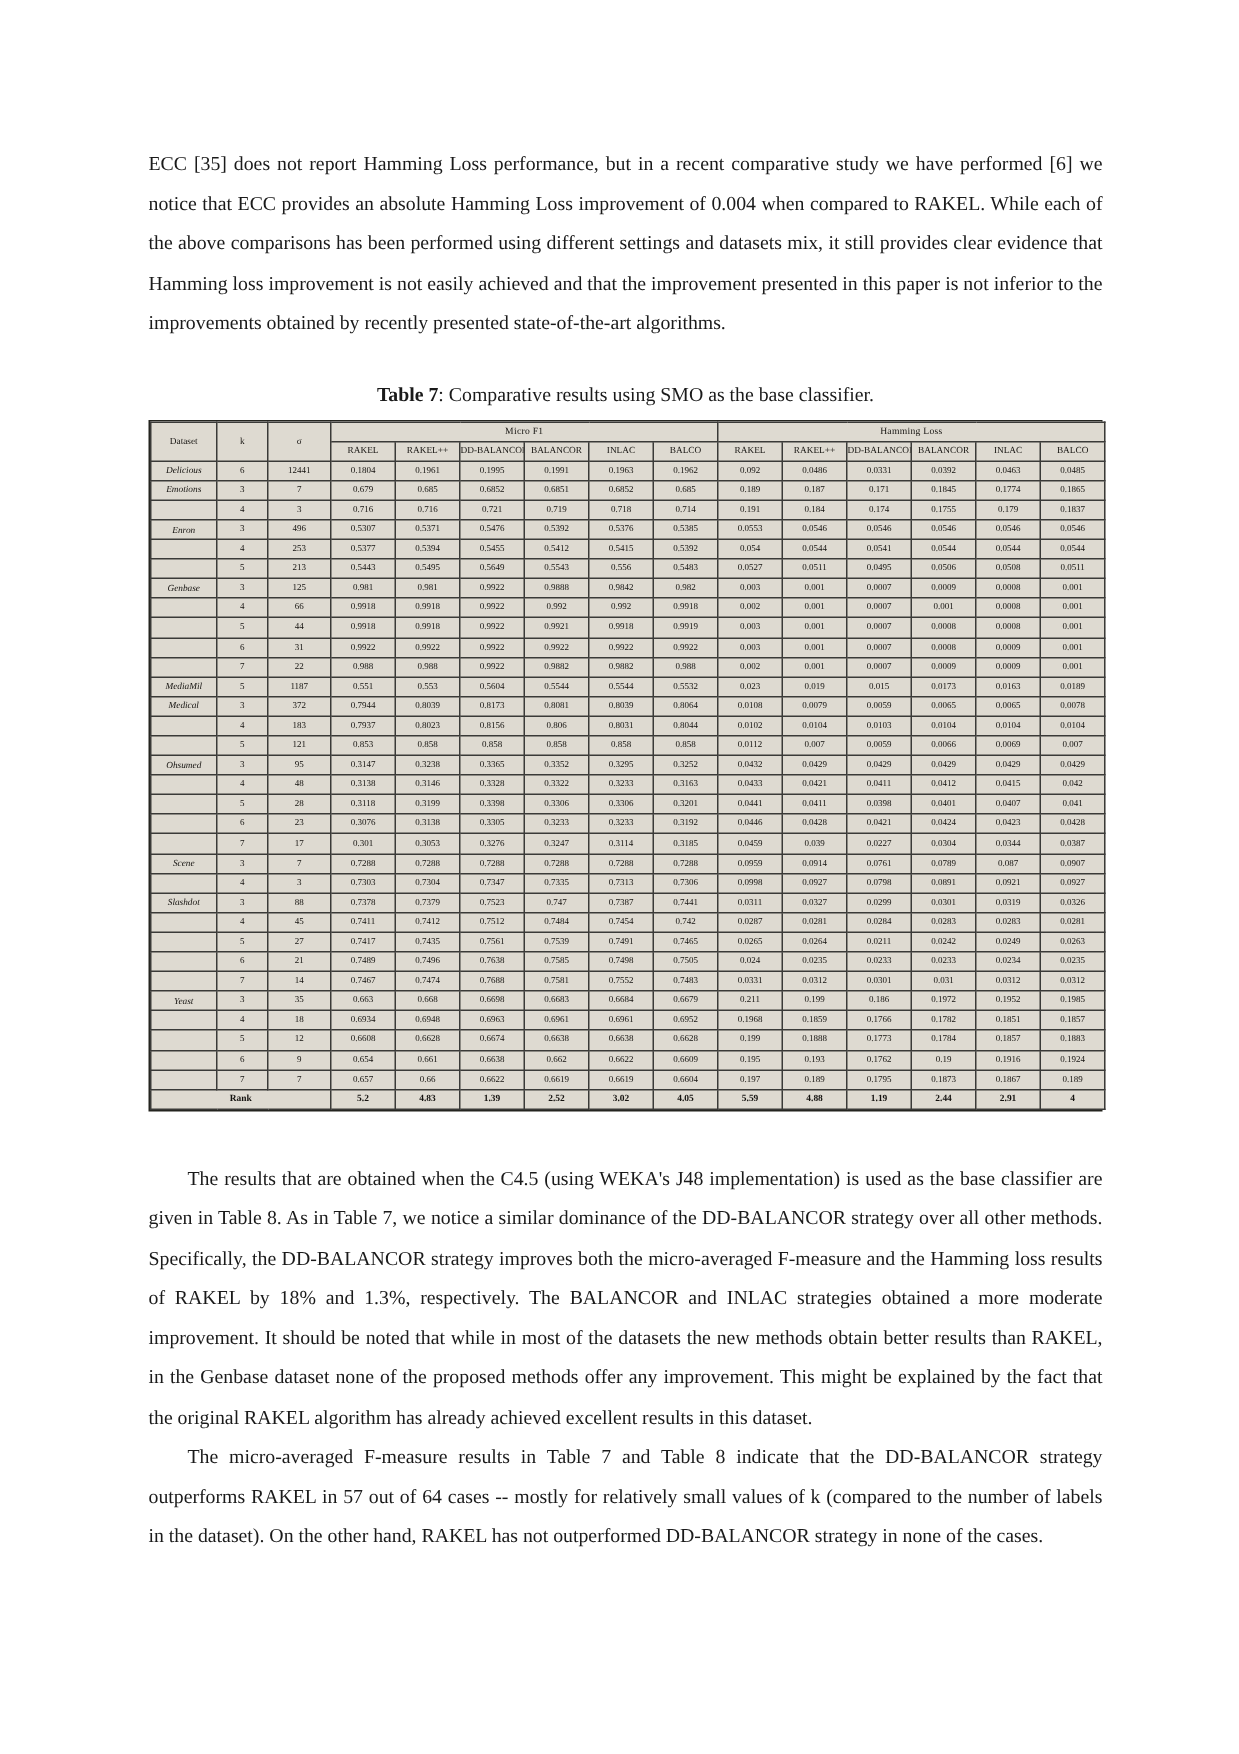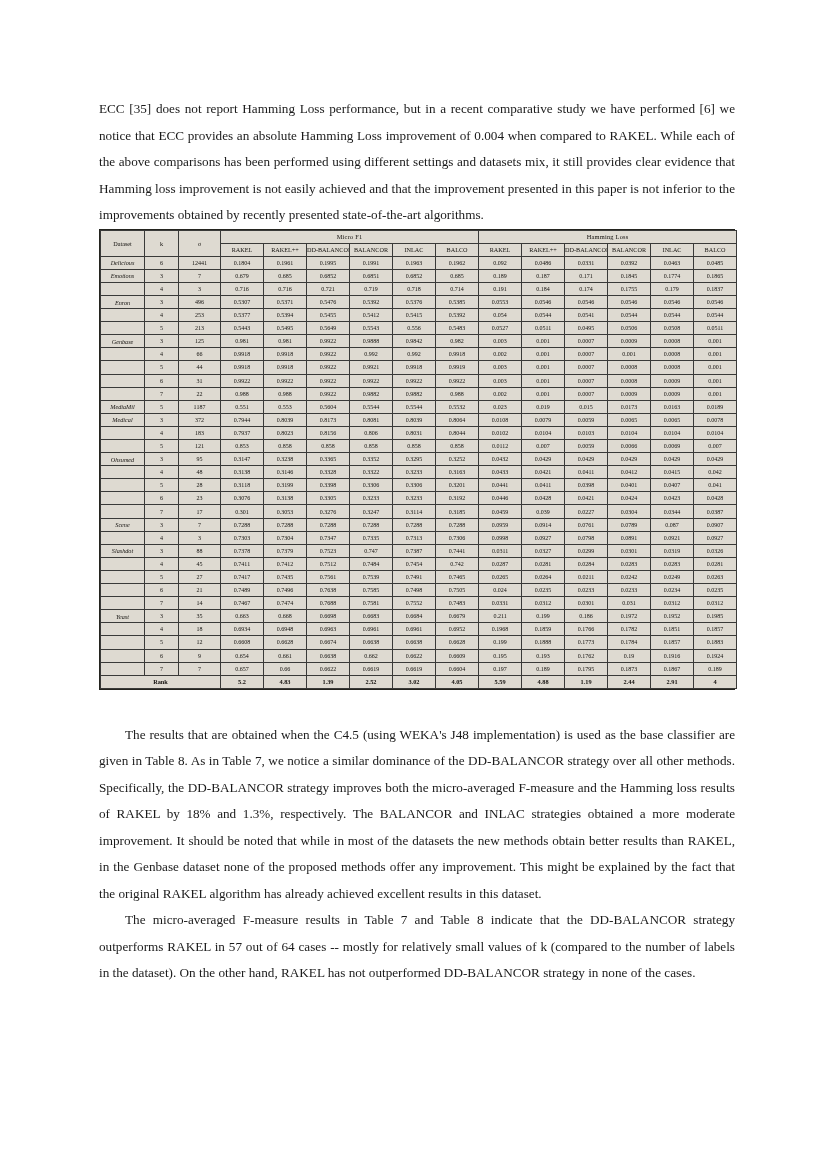--- a/index.html
+++ b/index.html
@@ -90,20 +90,23 @@
 </style>
 </head>
 <body>
 
 <div class="page">
 
   <div class="block-top">
     <p class="para">ECC [35] does not report Hamming Loss performance, but in a recent comparative study we have performed [6] we notice that ECC provides an absolute Hamming Loss improvement of 0.004 when compared to RAKEL. While each of the above comparisons has been performed using different settings and datasets mix, it still provides clear evidence that Hamming loss improvement is not easily achieved and that the improvement presented in this paper is not inferior to the improvements obtained by recently presented state-of-the-art algorithms.</p>
   </div>
 
+  <div class="caption">
+    <b>Table 7</b><span>: Comparative results using SMO as the base classifier.</span>
+  </div>
 
   <div class="tbl-wrap">
     <table class="t7">
       <colgroup>
         <col class="c-ds">
           <col class="c-k">
           <col class="c-s">
         <col class="c-v">
           <col class="c-v">
           <col class="c-v">

